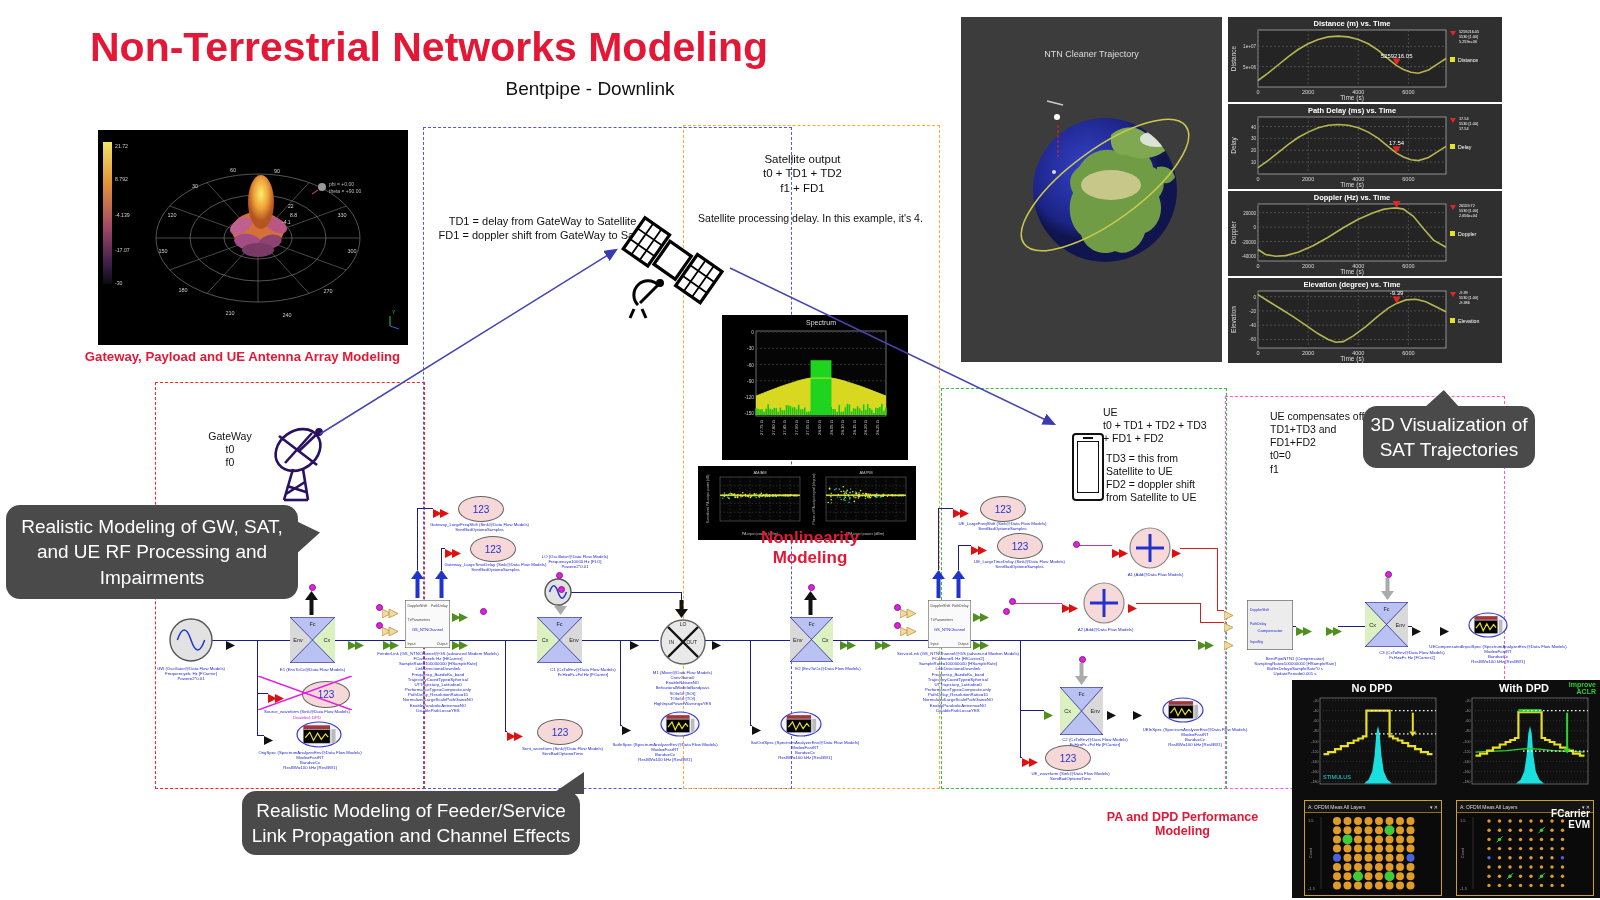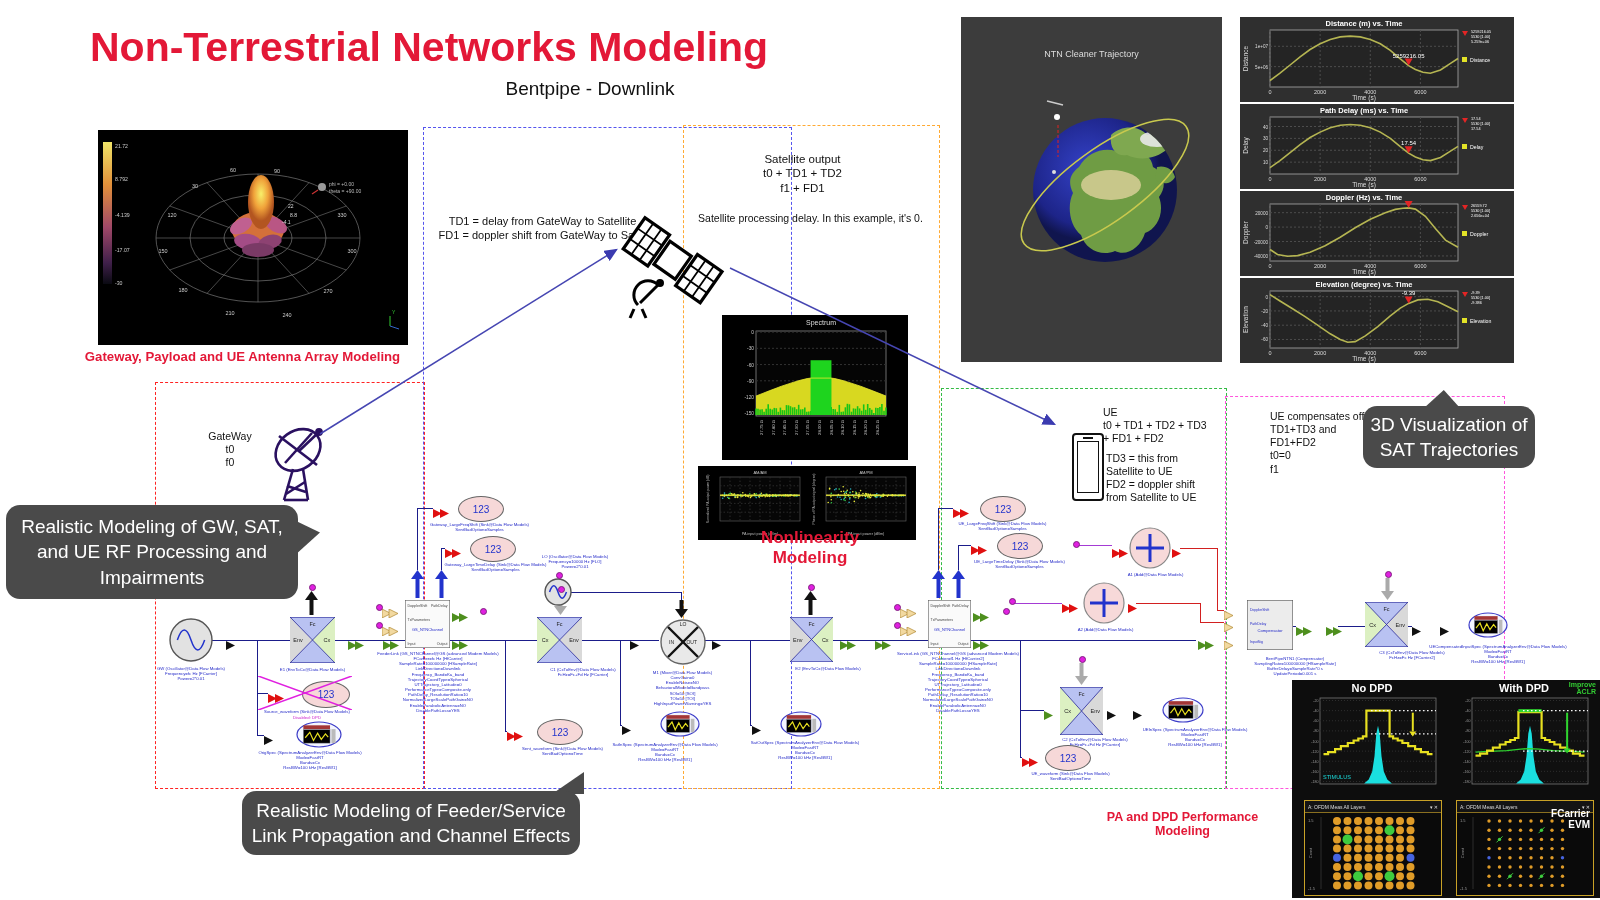--- a/index.html
+++ b/index.html
@@ -121,21 +121,21 @@
           <path d="M196,150 C204,148 212,152 214,160 C210,168 200,168 194,162 Z" fill="#6f9c44"></path>
         </g>
         <ellipse cx="144" cy="168" rx="100" ry="36" fill="none" stroke="#c9c94e" stroke-width="1.5" transform="rotate(-36 144 168)"></ellipse>
         <circle cx="96" cy="100" r="3" fill="#fff"></circle>
         <line x1="86" y1="84" x2="102" y2="88" stroke="#ccc" stroke-width="1.5"></line>
         <line x1="97" y1="108" x2="97" y2="140" stroke="#d22" stroke-width="1" stroke-dasharray="3,2"></line>
         <circle cx="93" cy="155" r="2" fill="#ddd"></circle>
       </svg>
     </div>
 
-  <div class="panel" id="traj-charts" style="left:1228px;top:17px;width:274px;height:282px;margin-left:12px;">
+  <div class="panel" id="traj-charts" style="left:1228px;top:17px;width:274px;height:282px;">
       <div style="position:absolute;left:0;top:0px;"><svg width="274" height="85" xmlns="http://www.w3.org/2000/svg">
           <rect width="274" height="85" fill="#2f2f2f"></rect>
           <text x="124" y="9" font-size="7.5" font-weight="bold" fill="#fff" text-anchor="middle">Distance (m) vs. Time</text>
           <rect x="30" y="13" width="188" height="57" fill="#242424" stroke="#aaa" stroke-width="0.8"></rect>
           <line x1="30" y1="13" x2="30" y2="70" stroke="#4d4d4d" stroke-dasharray="2,2"></line>
           <text x="30" y="77" font-size="5.5" fill="#ddd" text-anchor="middle">0</text>
           <line x1="80.13333333333333" y1="13" x2="80.13333333333333" y2="70" stroke="#4d4d4d" stroke-dasharray="2,2"></line>
           <text x="80.13333333333333" y="77" font-size="5.5" fill="#ddd" text-anchor="middle">2000</text>
           <line x1="130.26666666666665" y1="13" x2="130.26666666666665" y2="70" stroke="#4d4d4d" stroke-dasharray="2,2"></line>
           <text x="130.26666666666665" y="77" font-size="5.5" fill="#ddd" text-anchor="middle">4000</text>
@@ -252,21 +252,21 @@
           <rect x="222" y="40" width="5" height="5" fill="#e3e327"></rect>
           <text x="230" y="45" font-size="5.2" fill="#fff">Elevation</text>
         </svg></div>
     </div>
 
   <div class="note" style="left:415px;top:215px;width:255px;font-size:11px;">TD1 =  delay from GateWay to Satellite
 FD1 = doppler shift from GateWay to Sate.</div>
   <div class="note" style="left:710px;top:152px;width:185px;font-size:11.5px;">Satellite output
 t0 + TD1 + TD2
 f1 + FD1</div>
-  <div class="note" style="left:688px;top:212px;width:245px;font-size:10.5px;">Satellite processing delay. In this example, it's 0.</div>
+  <div class="note" style="left:688px;top:212px;width:245px;font-size:10.5px;">Satellite processing delay. In this example, it's 4.</div>
   <div class="note" style="left:200px;top:430px;width:60px;font-size:10.5px;">GateWay
 t0
 f0</div>
   <div class="note" style="left:1103px;top:406px;width:120px;font-size:10.5px;text-align:left;">UE
 t0 + TD1 + TD2 + TD3
     + FD1 + FD2</div>
   <div class="note" style="left:1106px;top:452px;width:110px;font-size:10.5px;text-align:left;z-index:4;">TD3 =  this from
 Satellite to UE
 FD2 = doppler shift
 from Satellite to UE</div>

